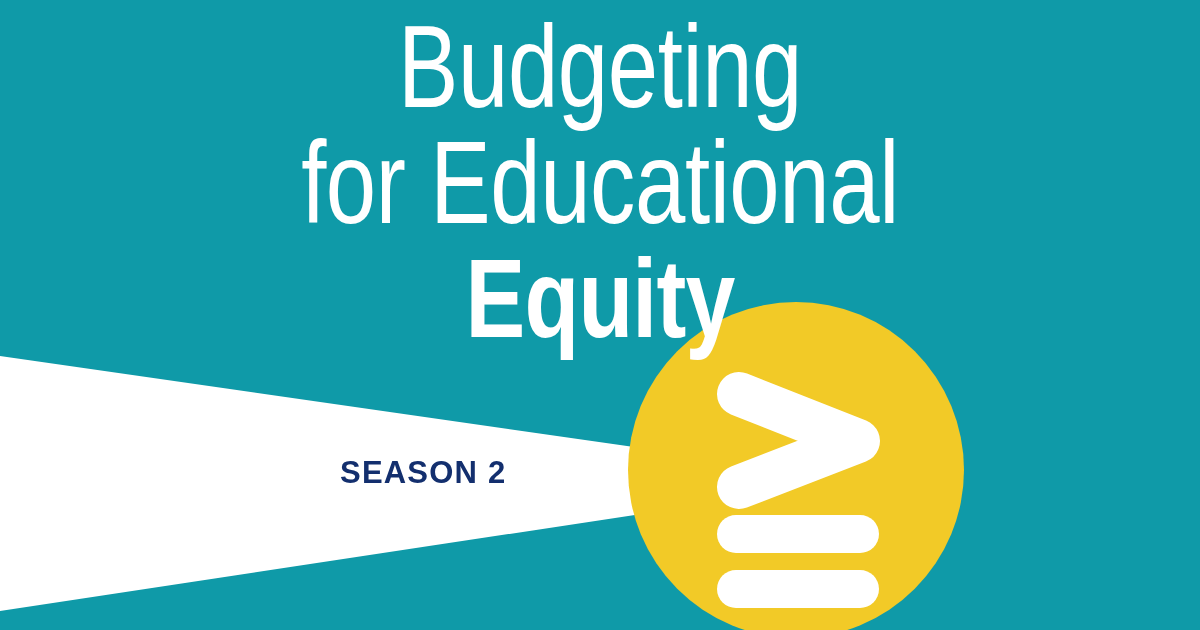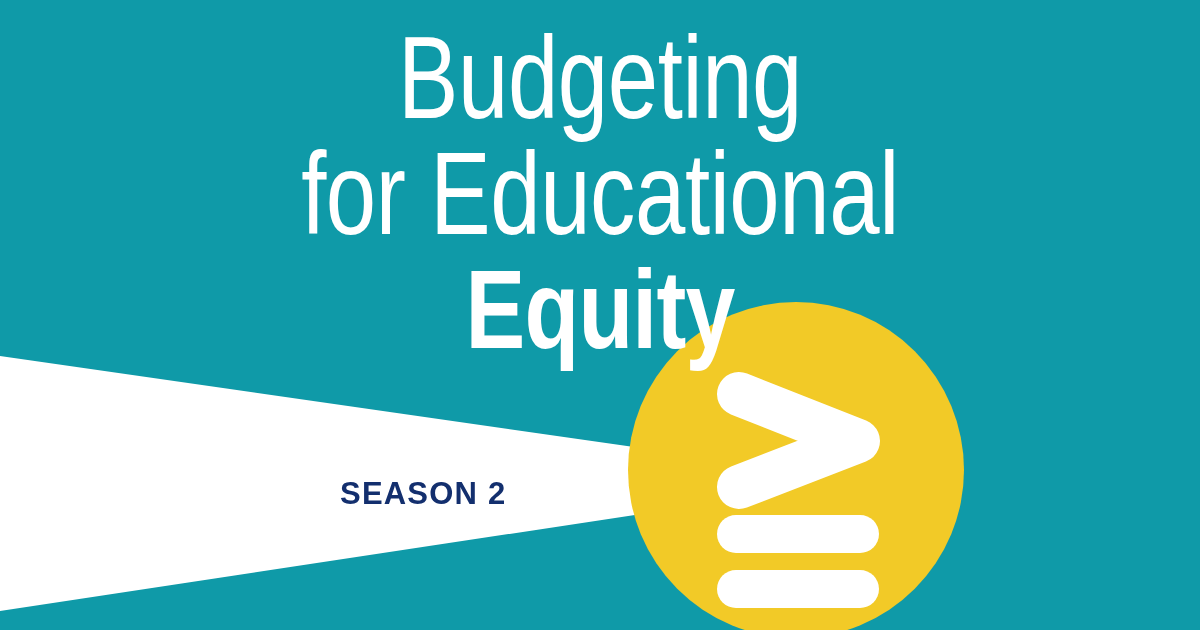--- a/index.html
+++ b/index.html
@@ -37,21 +37,21 @@
   }
   .logo-badge svg { display: block; width: 100%; height: 100%; }
 
   
   .title-block {
     position: absolute;
     left: 0;
     top: 0;
     width: 1200px;
     text-align: center;
-    padding-top: 22px;
+    padding-top: 11px;
     z-index: 3;
   }
   .title-line {
     color: #ffffff;
     line-height: 0.98;
     letter-spacing: -0.5px;
     white-space: nowrap;
   }
   .title-line-1 {
     font-size: 116px;
@@ -72,21 +72,21 @@
     font-weight: 700;
     font-stretch: condensed;
     transform: scaleX(0.80);
     letter-spacing: -1px;
   }
 
   
   .season-label {
     position: absolute;
     left: 340px;
-    top: 476px;
+    top: 455px;
     color: #132f6e;
     font-size: 31px;
     font-weight: 700;
     letter-spacing: 1.2px;
     z-index: 4;
     white-space: nowrap;
   }
 </style>
 </head>
 <body>

